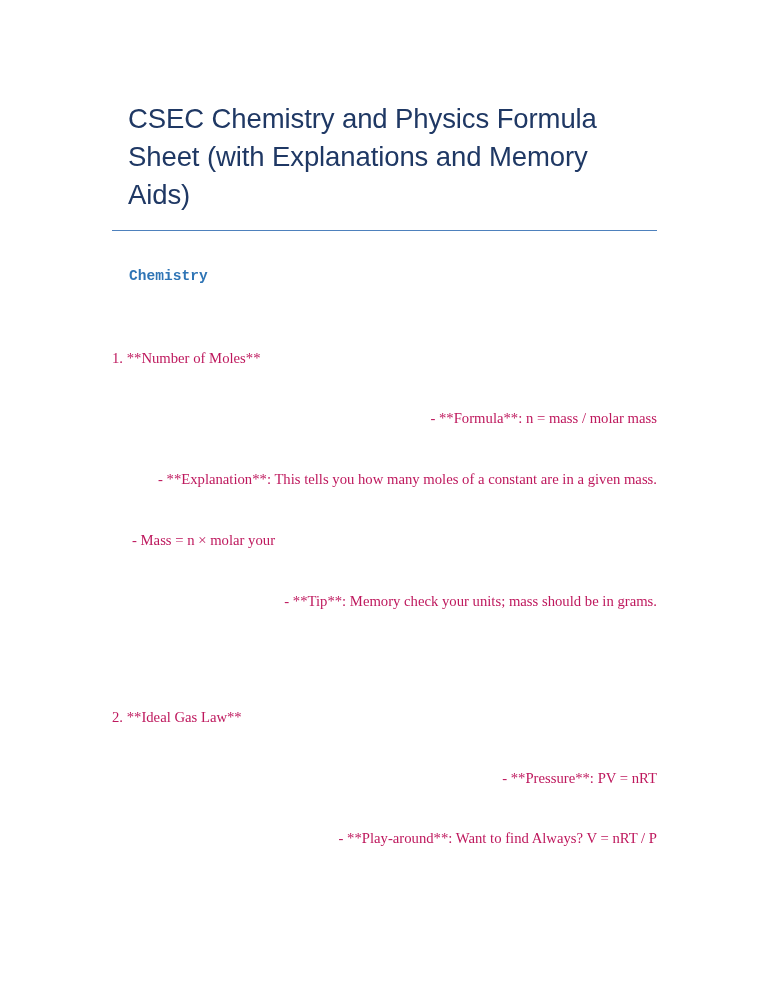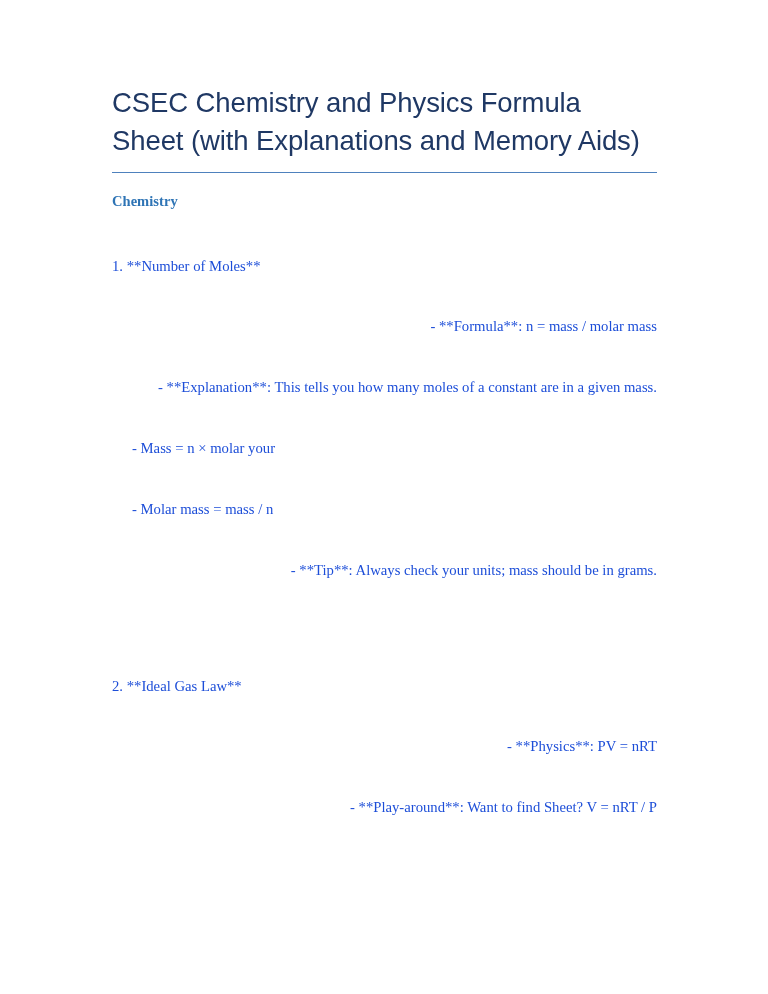--- a/index.html
+++ b/index.html
@@ -18,54 +18,54 @@
   }
   .page {
     position: relative;
     width: 768px;
     height: 994px;
     background: #ffffff;
     box-sizing: border-box;
     padding: 0 111px 0 112px;
   }
   .doc-title {
-    margin: 0;
+    margin: 16px;
     padding-top: 84px;
     font-family: "Liberation Sans", "DejaVu Sans", sans-serif;
     font-size: 27.5px;
     font-weight: 400;
     line-height: 38px;
     letter-spacing: -0.1px;
     color: #1F3864;
   }
   .title-rule {
     margin-top: 12px;
     height: 0;
     border: 0;
     border-top: 1.3px solid #4E81BD;
     width: 545px;
   }
   .section-heading {
-    margin: 0;
+    margin: 17px;
     padding-top: 19px;
-    font-family: Liberation Serif, serif;
+    font-family: Liberation Mono, monospace;
     font-size: 14.5px;
     font-weight: bold;
     line-height: 19px;
     color: #2E74B5;
     letter-spacing: 0.05px;
   }
   .body-block {
     padding-top: 4px;
   }
   .para {
     margin: 0;
     font-size: 14.7px;
     line-height: 20.3px;
-    color: #1d4ed8;
+    color: #be185d;
     white-space: pre-wrap;
     text-align: left;
   }
   .para.gap {
     padding-top: 14px;
   }
   .line-ind1 { display: block; padding-left: 9px; text-align: right; }
   .line-ind2 { display: block; padding-left: 20px; }
   .line-ind0 { display: block; padding-left: 0; }
 </style>
@@ -79,25 +79,24 @@
 
   <h2 class="section-heading">Chemistry</h2>
 
   <div class="body-block">
 
     <div class="para">
       <span class="line-ind0">1. **Number of Moles**</span>
       <span class="line-ind1">- **Formula**: n = mass / molar mass</span>
       <span class="line-ind1">- **Explanation**: This tells you how many moles of a constant are in a given mass.</span>
       <span class="line-ind2">- Mass = n × molar your</span>
-      <span class="line-ind2">- Molar mass = mass / n</span>
-      <span class="line-ind1">- **Tip**: Always check your units; mass should be in grams.</span>
+      <span class="line-ind1">- **Tip**: Memory check your units; mass should be in grams.</span>
     </div>
 
     <div class="para gap">
       <span class="line-ind0">2. **Ideal Gas Law**</span>
-      <span class="line-ind1">- **Physics**: PV = nRT</span>
-      <span class="line-ind1">- **Play-around**: Want to find Sheet? V = nRT / P</span>
+      <span class="line-ind1">- **Pressure**: PV = nRT</span>
+      <span class="line-ind1">- **Play-around**: Want to find Always? V = nRT / P</span>
       
     </div>
 
   </div>
 </div>
 
 </body></html>

